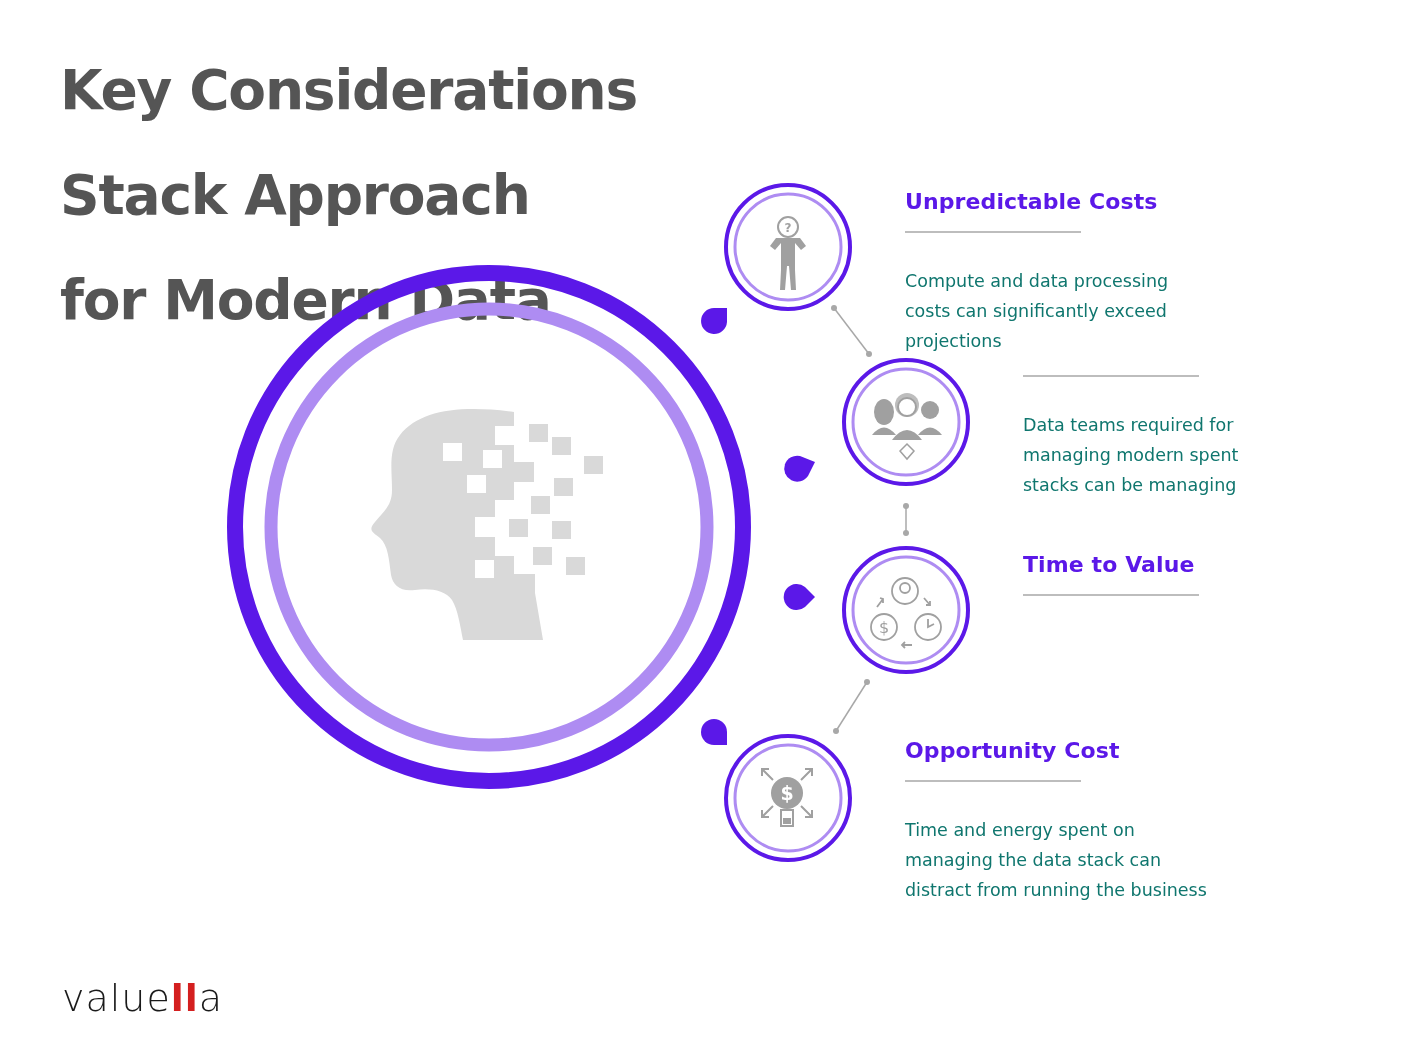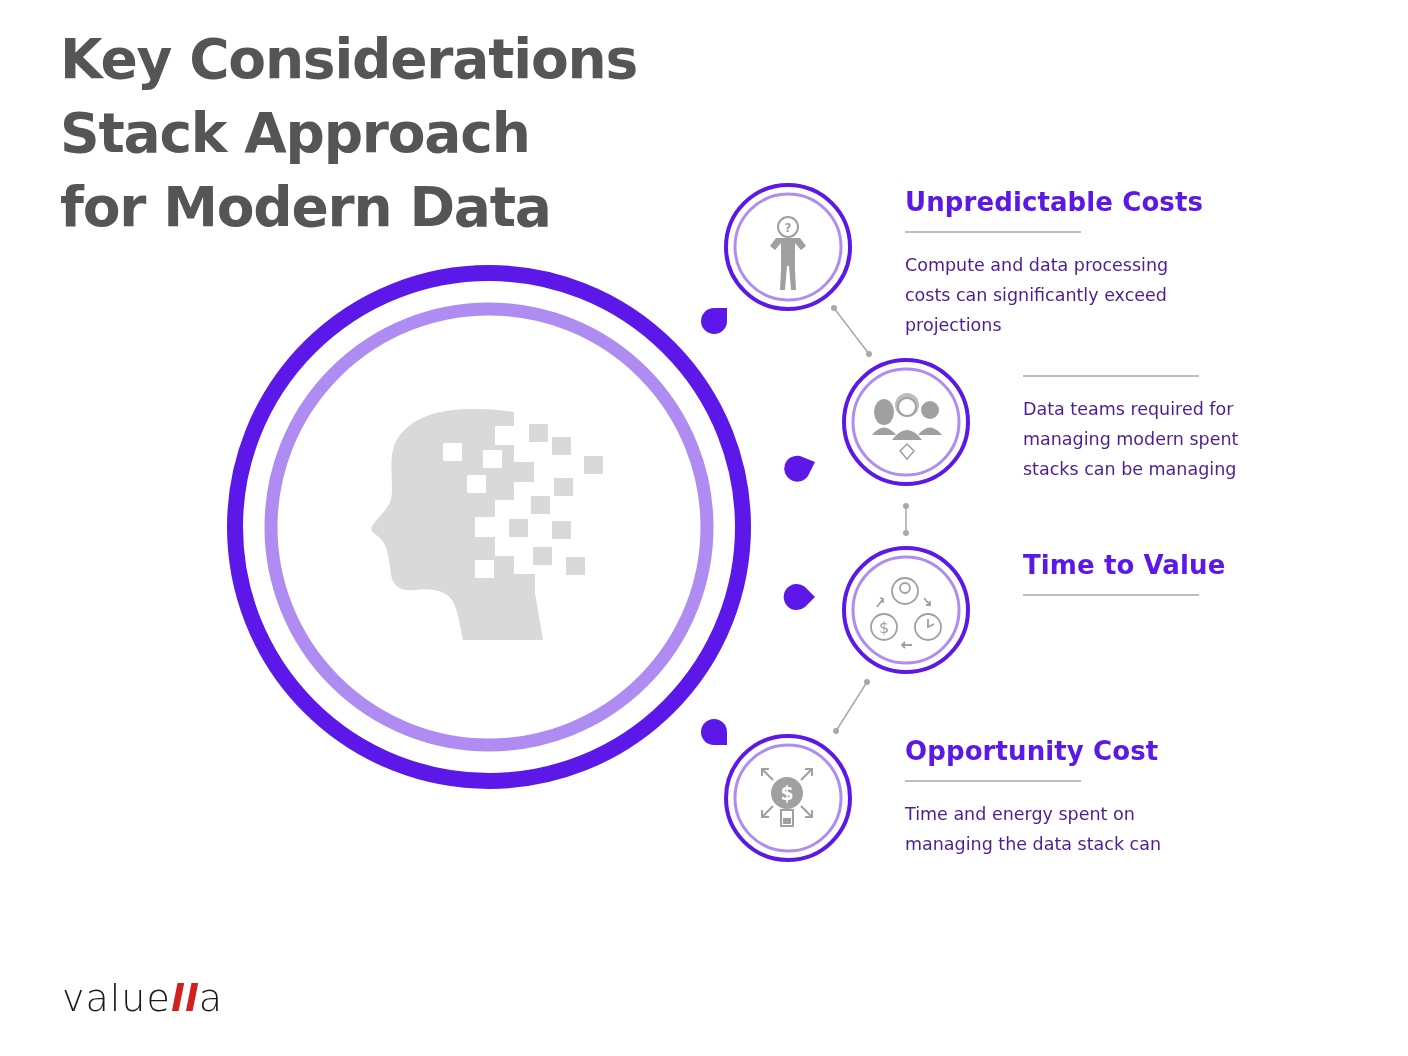--- a/index.html
+++ b/index.html
@@ -4,39 +4,39 @@
 <style>
   html, body { margin: 0; padding: 0; background: #ffffff; }
   body { width: 1408px; height: 1056px; position: relative; overflow: hidden;
          font-family: "Liberation Sans", "DejaVu Sans", sans-serif; }
   .title {
     position: absolute; left: 60px; top: 22px; width: 640px;
     font-family: "DejaVu Sans", "Liberation Sans", sans-serif;
     font-weight: bold; font-size: 55px; line-height: 74px; color: #555555;
     letter-spacing: -1.2px; margin: 0;
   }
-  .title span { display: block; white-space: nowrap; }
+  .title span { display: block; white-space: nowrap; margin-top: 31px; }
   svg.art { position: absolute; left: 0; top: 0; }
   .item { position: absolute; }
   .item h2 {
     margin: 0; font-family: "DejaVu Sans", "Liberation Sans", sans-serif;
-    font-weight: bold; font-size: 26px; line-height: 30px; color: #5b18e8;
+    font-weight: bold; font-size: 22px; line-height: 30px; color: #5b18e8;
     letter-spacing: 0.1px; white-space: nowrap;
   }
   .item .rule { width: 176px; height: 2px; background: #bdbdbd; margin-top: 14px; }
   .item p {
-    margin: 17px 0 0 0; font-family: "DejaVu Sans", "Liberation Sans", sans-serif;
-    font-size: 17.5px; line-height: 30px; color: #4c1d95; white-space: nowrap;
+    margin: 33px 0 0 0; font-family: "DejaVu Sans", "Liberation Sans", sans-serif;
+    font-size: 17.5px; line-height: 30px; color: #0f766e; white-space: nowrap;
   }
   .logo {
     position: absolute; left: 62px; top: 976px;
     font-family: "DejaVu Sans", "Liberation Sans", sans-serif;
     font-weight: 200; font-size: 38px; color: #1a1a1a; letter-spacing: 1px;
   }
-  .logo .red { color: #d41f1f; font-style: italic; font-weight: bold; }
+  .logo .red { color: #d41f1f; font-weight: bold; }
 </style>
 </head>
 <body>
 
 <h1 class="title">
   <span>Key Considerations</span>
   <span>Stack Approach</span>
   <span>for Modern Data</span>
 </h1>
 
@@ -164,18 +164,19 @@
   <h2>Time to Value</h2>
   <div class="rule"></div>
 </div>
 
 <div class="item" style="left:905px; top:736px;">
   <h2>Opportunity Cost</h2>
   <div class="rule"></div>
   <p>
     <span>Time and energy spent on</span><br>
     <span>managing the data stack can</span><br>
+    <span>distract from running the business</span>
   </p>
 </div>
 
 <div class="logo">
   <span>value</span><span class="red">ll</span><span>a</span>
 </div>
 
 </body></html>

